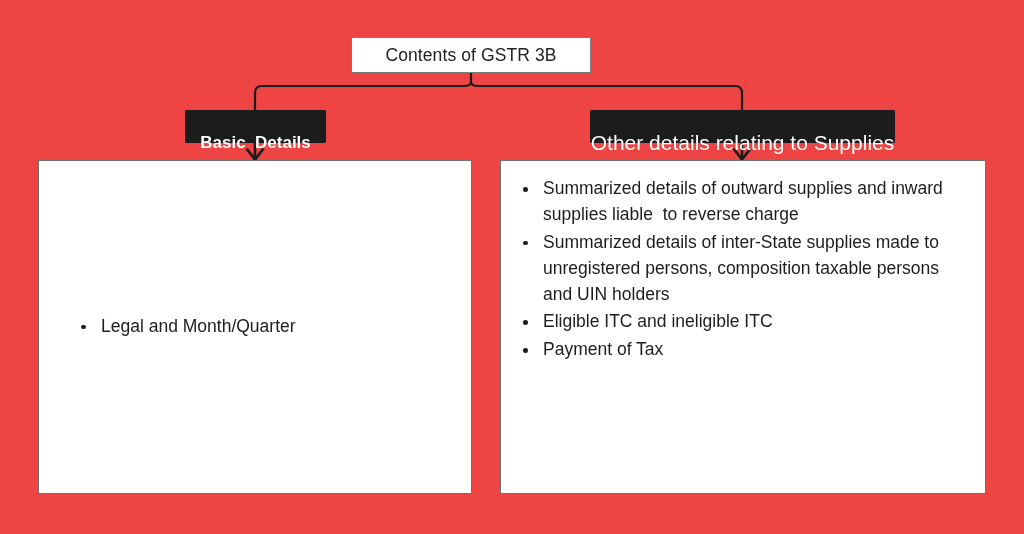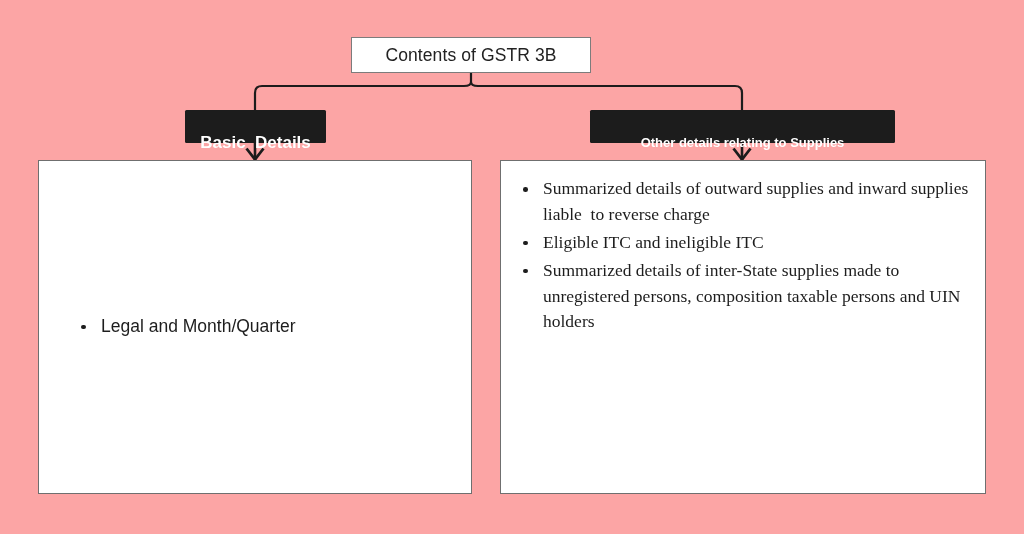--- a/index.html
+++ b/index.html
@@ -8,21 +8,21 @@
     background: #ffffff;
   }
   body {
     font-family: "Liberation Sans", sans-serif;
     -webkit-font-smoothing: antialiased;
   }
   #canvas {
     position: relative;
     width: 1024px;
     height: 534px;
-    background: #fca5a5;
+    background: #ef4444;
     overflow: hidden;
   }
 
   
   .root-box {
     position: absolute;
     left: 351px;
     top: 37px;
     width: 240px;
     height: 36px;
@@ -76,22 +76,22 @@
   #branch-label-basic .branch-label-text {
     font-weight: bold;
     font-size: 17px;
   }
   #branch-label-other {
     left: 590px;
     top: 110px;
     width: 305px;
   }
   #branch-label-other .branch-label-text {
-    font-weight: bold;
-    font-size: 13px;
+    font-weight: normal;
+    font-size: 21px;
   }
 
   
   .content-box {
     position: absolute;
     border: 1.3px solid #6f6f6f;
     background: #ffffff;
     box-sizing: border-box;
   }
   #content-box-basic {
@@ -119,21 +119,20 @@
     box-sizing: border-box;
   }
   #content-box-basic ul.bullets {
     padding-left: 38px;
     padding-right: 18px;
   }
   #content-box-other ul.bullets {
     padding-left: 18px;
     padding-right: 14px;
     padding-top: 15px;
-    font-family: Liberation Serif, serif;
   }
 
   ul.bullets > li {
     position: relative;
     padding-left: 24px;
     font-size: 17.5px;
     color: #1d1d1d;
     line-height: 1.48;
     margin-bottom: 1px;
   }
@@ -192,21 +191,24 @@
       </li>
     </ul>
   </div>
 
   <div class="content-box" id="content-box-other">
     <ul class="bullets">
       <li>
         <span class="bullet-text">Summarized details of outward supplies and inward supplies liable  to reverse charge</span>
       </li>
       <li>
+        <span class="bullet-text">Summarized details of inter-State supplies made to unregistered persons, composition taxable persons and UIN holders</span>
+      </li>
+      <li>
         <span class="bullet-text">Eligible ITC and ineligible ITC</span>
       </li>
       <li>
-        <span class="bullet-text">Summarized details of inter-State supplies made to unregistered persons, composition taxable persons and UIN holders</span>
+        <span class="bullet-text">Payment of Tax</span>
       </li>
     </ul>
   </div>
 
 </div>
 
 </body></html>

